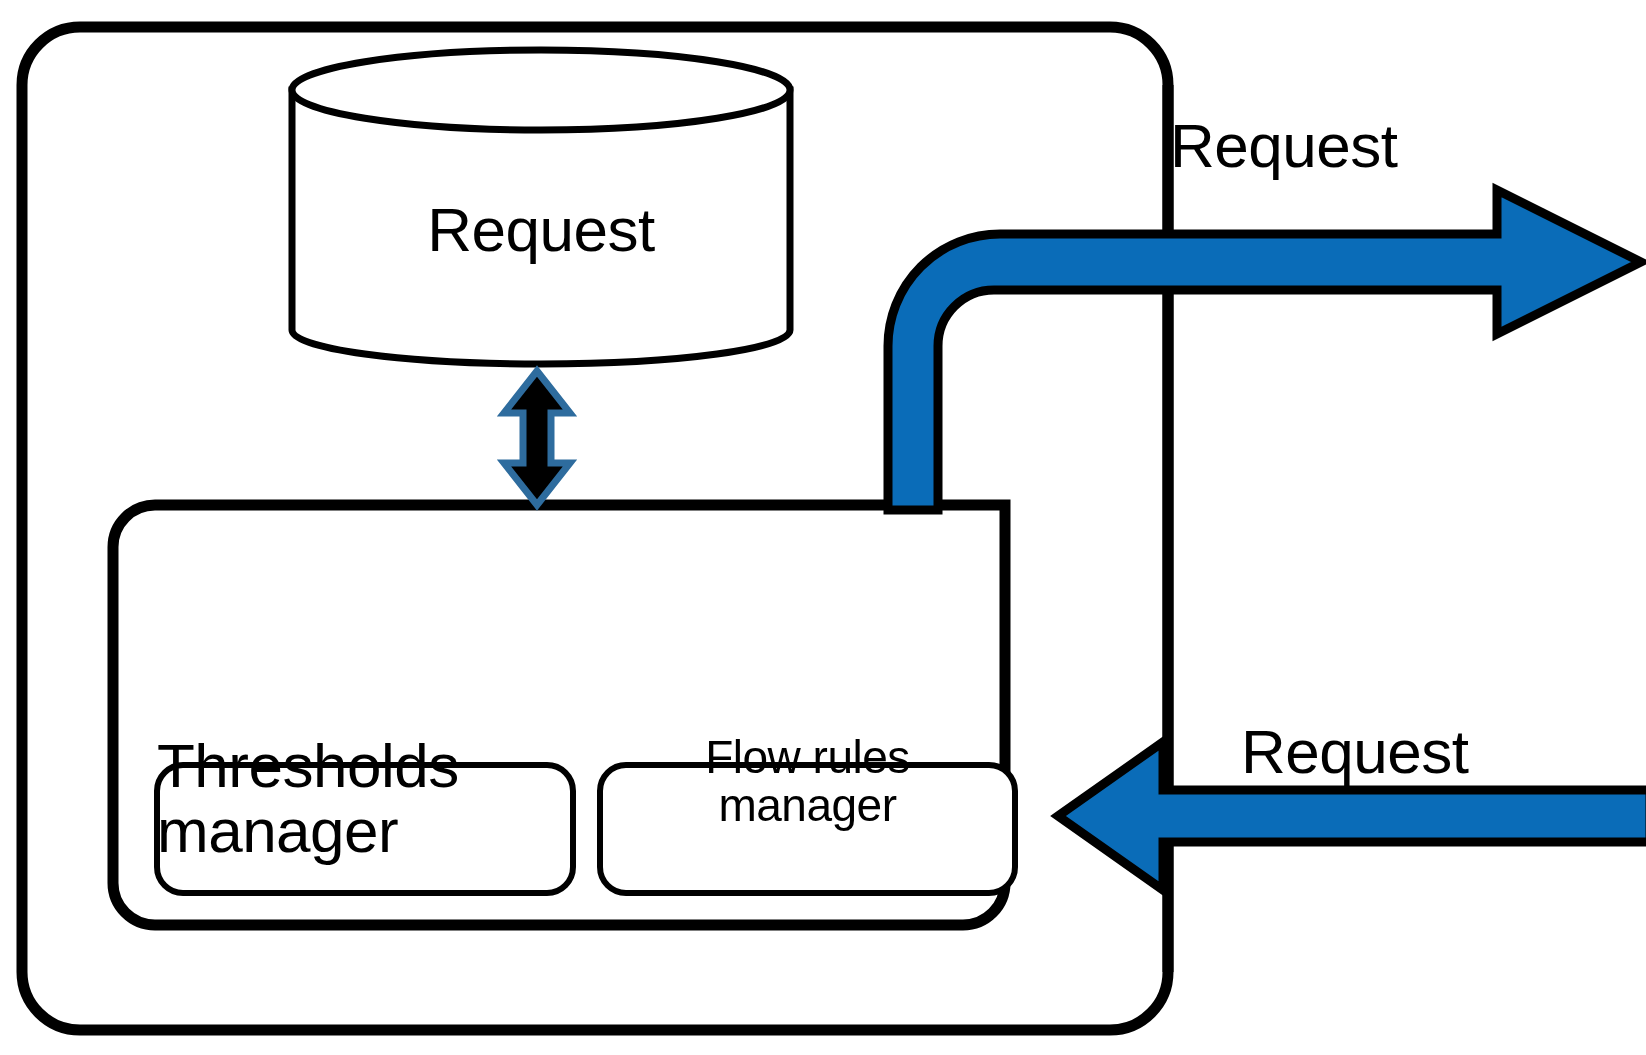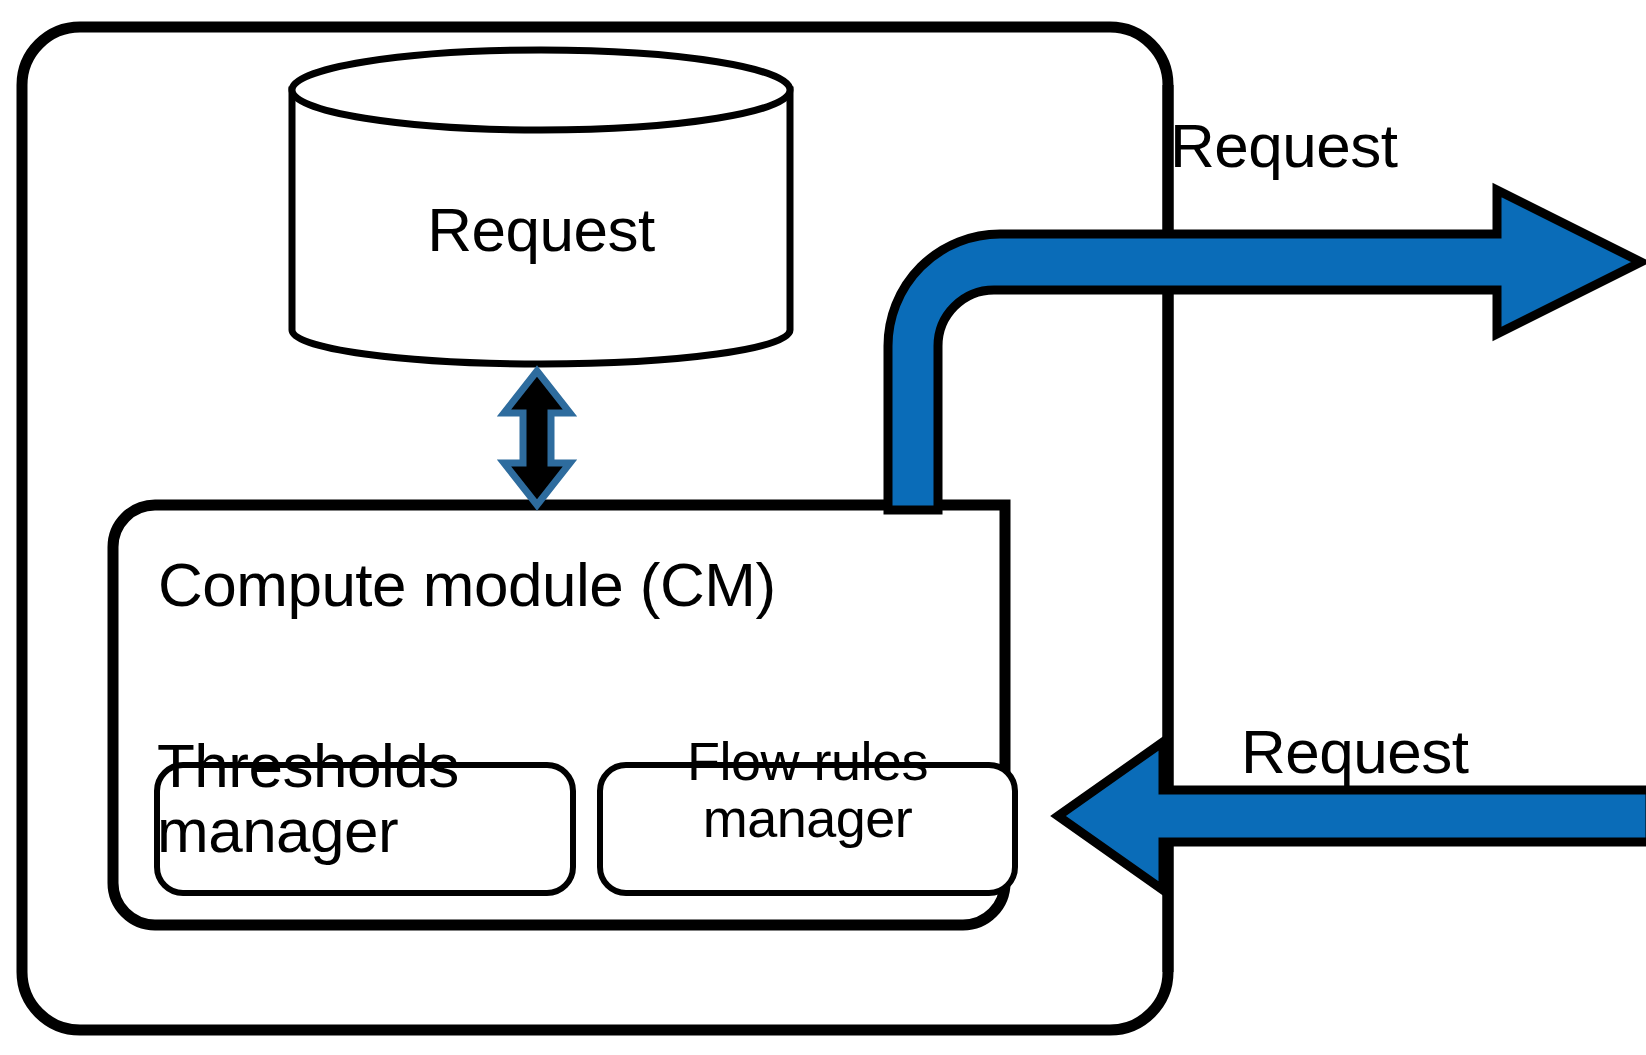--- a/index.html
+++ b/index.html
@@ -6,21 +6,21 @@
   body{width:1646px;height:1055px;overflow:hidden;
        font-family:"Liberation Sans","DejaVu Sans",sans-serif;}
   #canvas{position:relative;width:1646px;height:1055px;background:#fff;}
   svg#diagram{position:absolute;left:0;top:0;width:1646px;height:1055px;display:block;}
   .lbl{position:absolute;color:#000;white-space:nowrap;
        font-family:"Liberation Sans","DejaVu Sans",sans-serif;
        font-weight:400;line-height:1.05;letter-spacing:-0.5px;}
   #label-storage{left:292px;top:197px;width:498px;text-align:center;font-size:62px;}
   #label-cm{left:158px;top:552px;width:760px;text-align:left;font-size:62px;}
   #label-thresholds{left:157px;top:733px;width:416px;font-size:62px;}
-  #label-flowrules{left:600px;top:733px;width:415px;text-align:center;font-size:54px;}
+  #label-flowrules{left:600px;top:733px;width:415px;text-align:center;font-size:46px;}
   #label-response{left:1170px;top:113px;font-size:62px;}
   #label-request{left:1241px;top:672px;font-size:62px;margin-top:47px;}
   .two-line{display:block;}
 </style>
 </head>
 <body>
 
 <div id="canvas">
 
   <svg id="diagram" viewBox="0 0 1646 1055" xmlns="http://www.w3.org/2000/svg">
@@ -56,21 +56,20 @@
         <path d="M 1058 816 L 1163 742 L 1163 790 L 1650 790 L 1650 842 L 1163 842 L 1163 890 Z" fill="#0A6CB8" stroke="#000000" stroke-width="9" stroke-linejoin="miter"></path>
       </g>
 
     <path d="M1168,85 L1168,236" fill="none" stroke="#000000" stroke-width="11"></path>
     <path d="M1168,290 L1168,788" fill="none" stroke="#000000" stroke-width="11"></path>
     <path d="M1168,844 L1168,972" fill="none" stroke="#000000" stroke-width="11"></path>
   </svg>
 
   <div class="lbl" id="label-storage">Request</div>
 
-  <div class="lbl" id="label-cm">Compute module (CM)</div>
 
   <div class="lbl" id="label-thresholds">
     <span class="two-line">Thresholds</span>
     <span class="two-line">manager</span>
   </div>
 
   <div class="lbl" id="label-flowrules">
     <span class="two-line">Flow rules</span>
     <span class="two-line">manager</span>
   </div>

